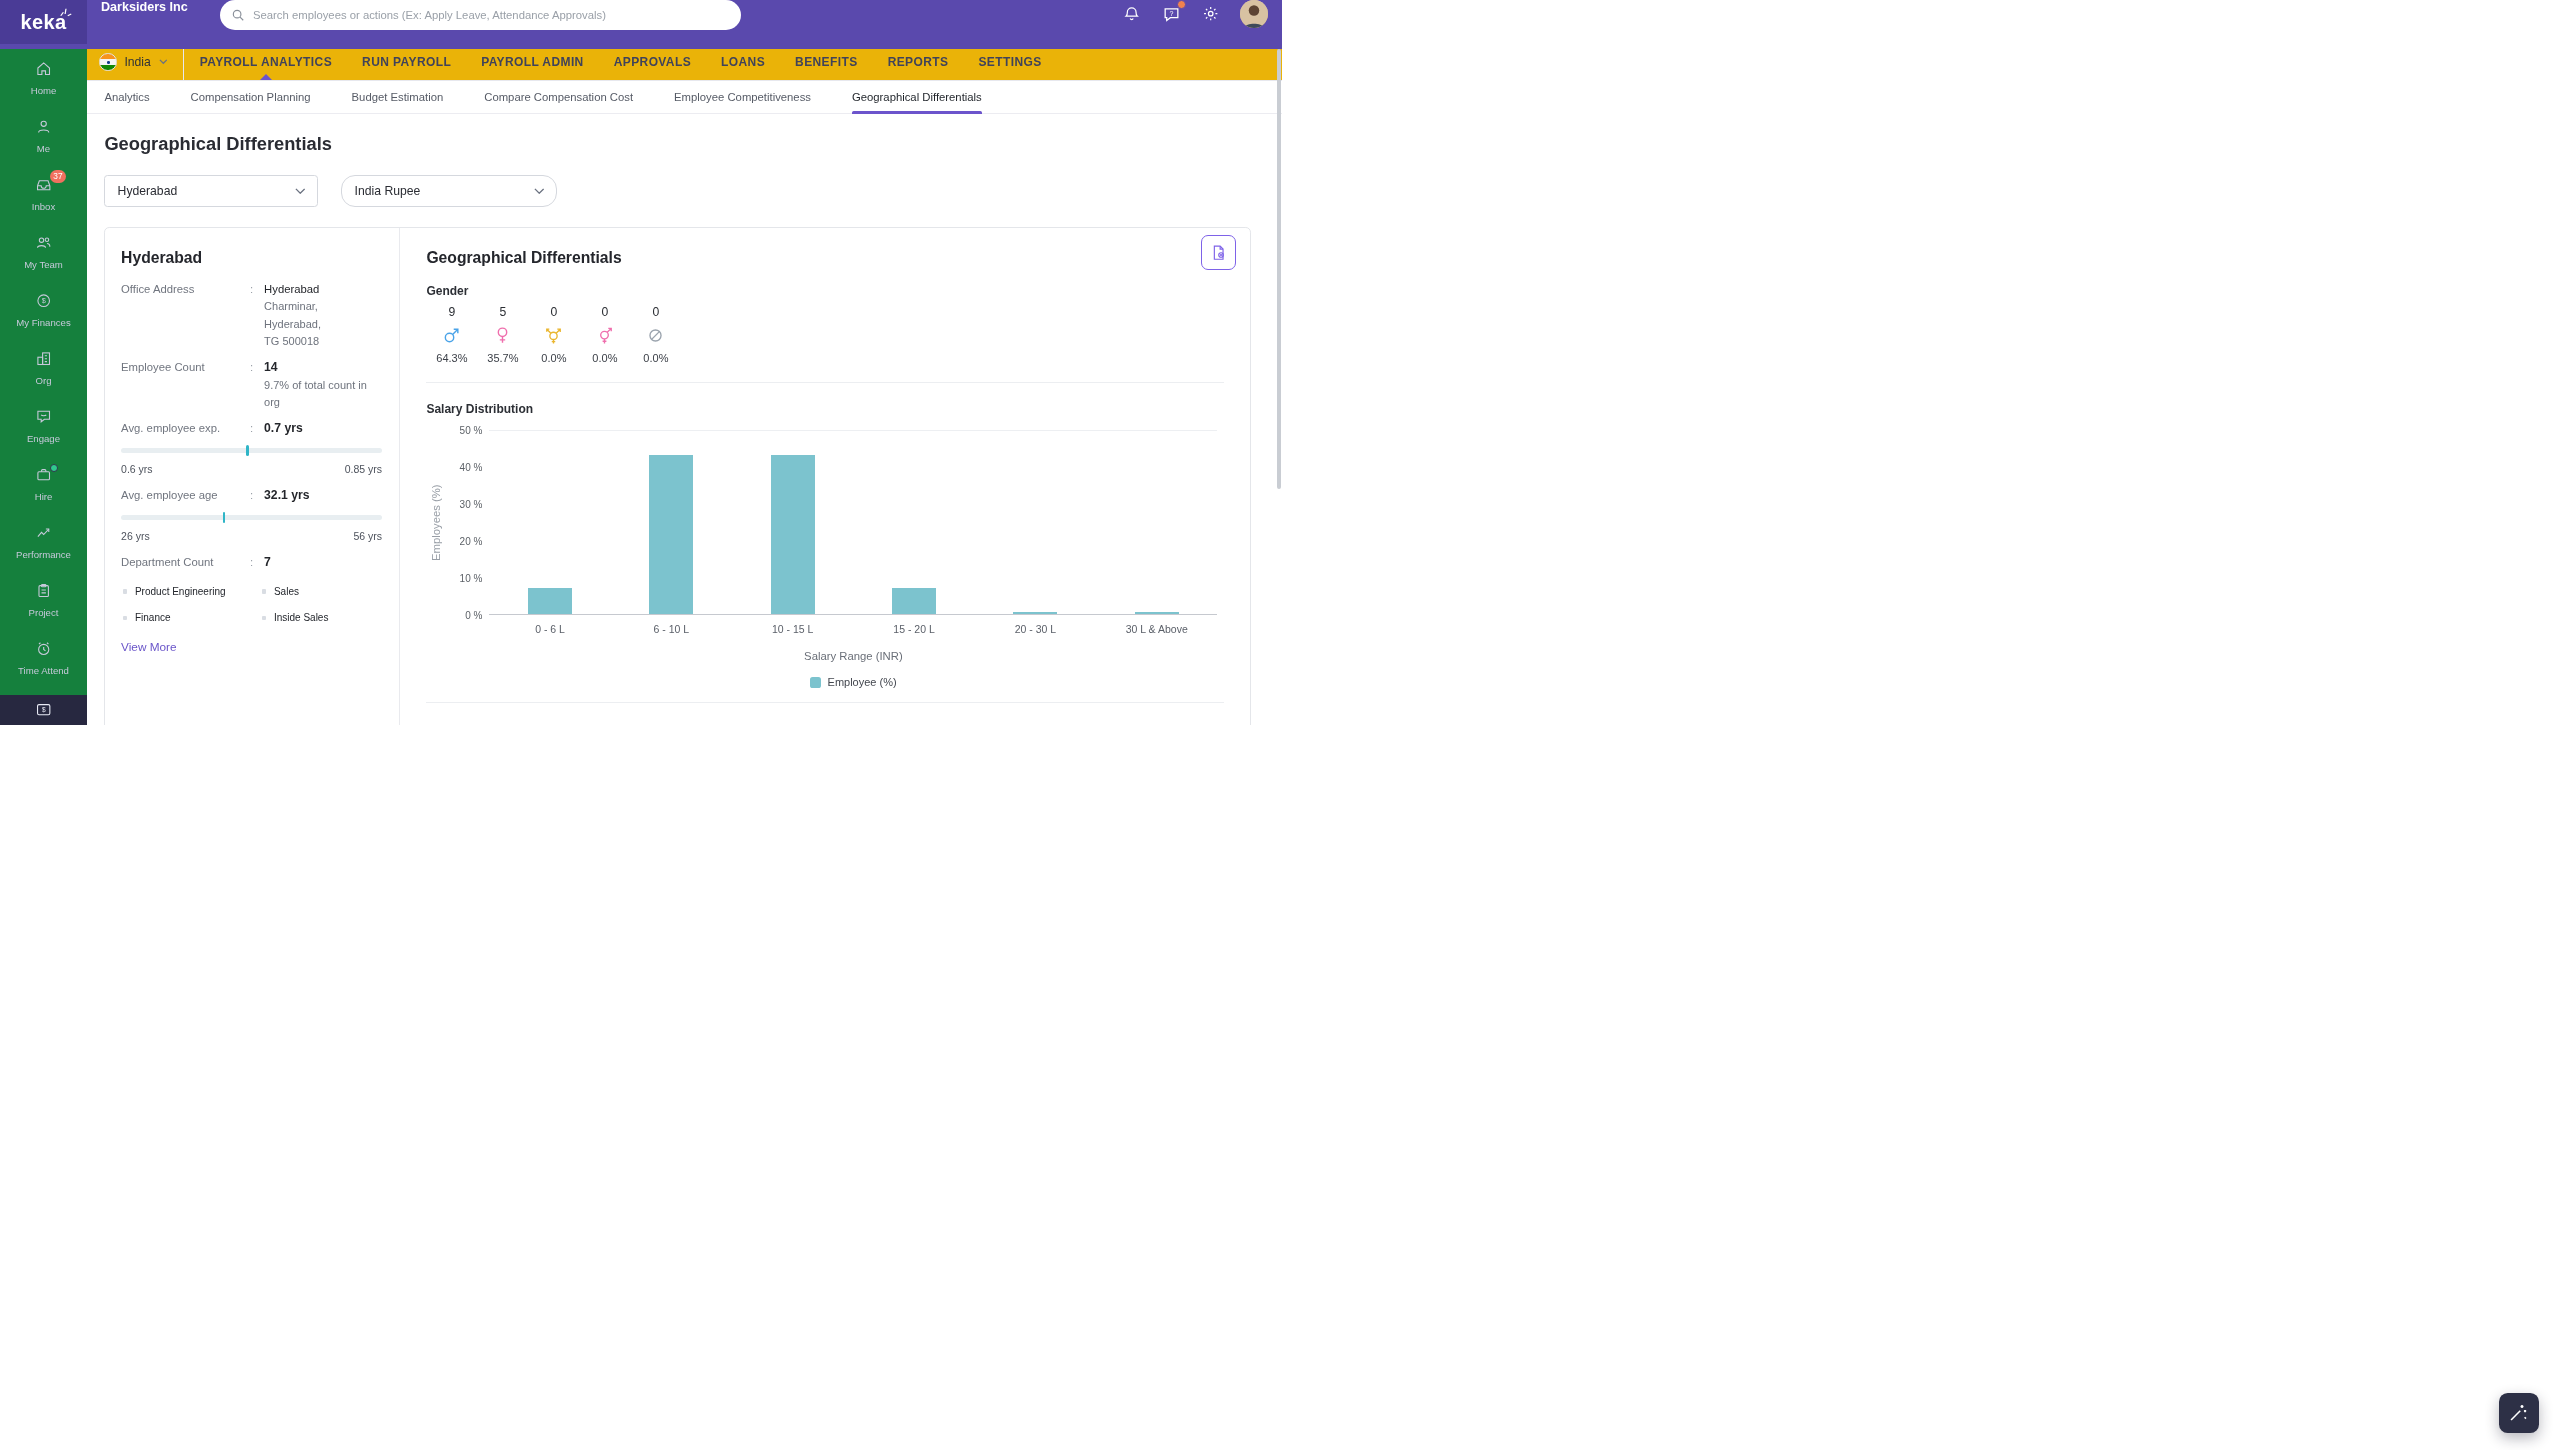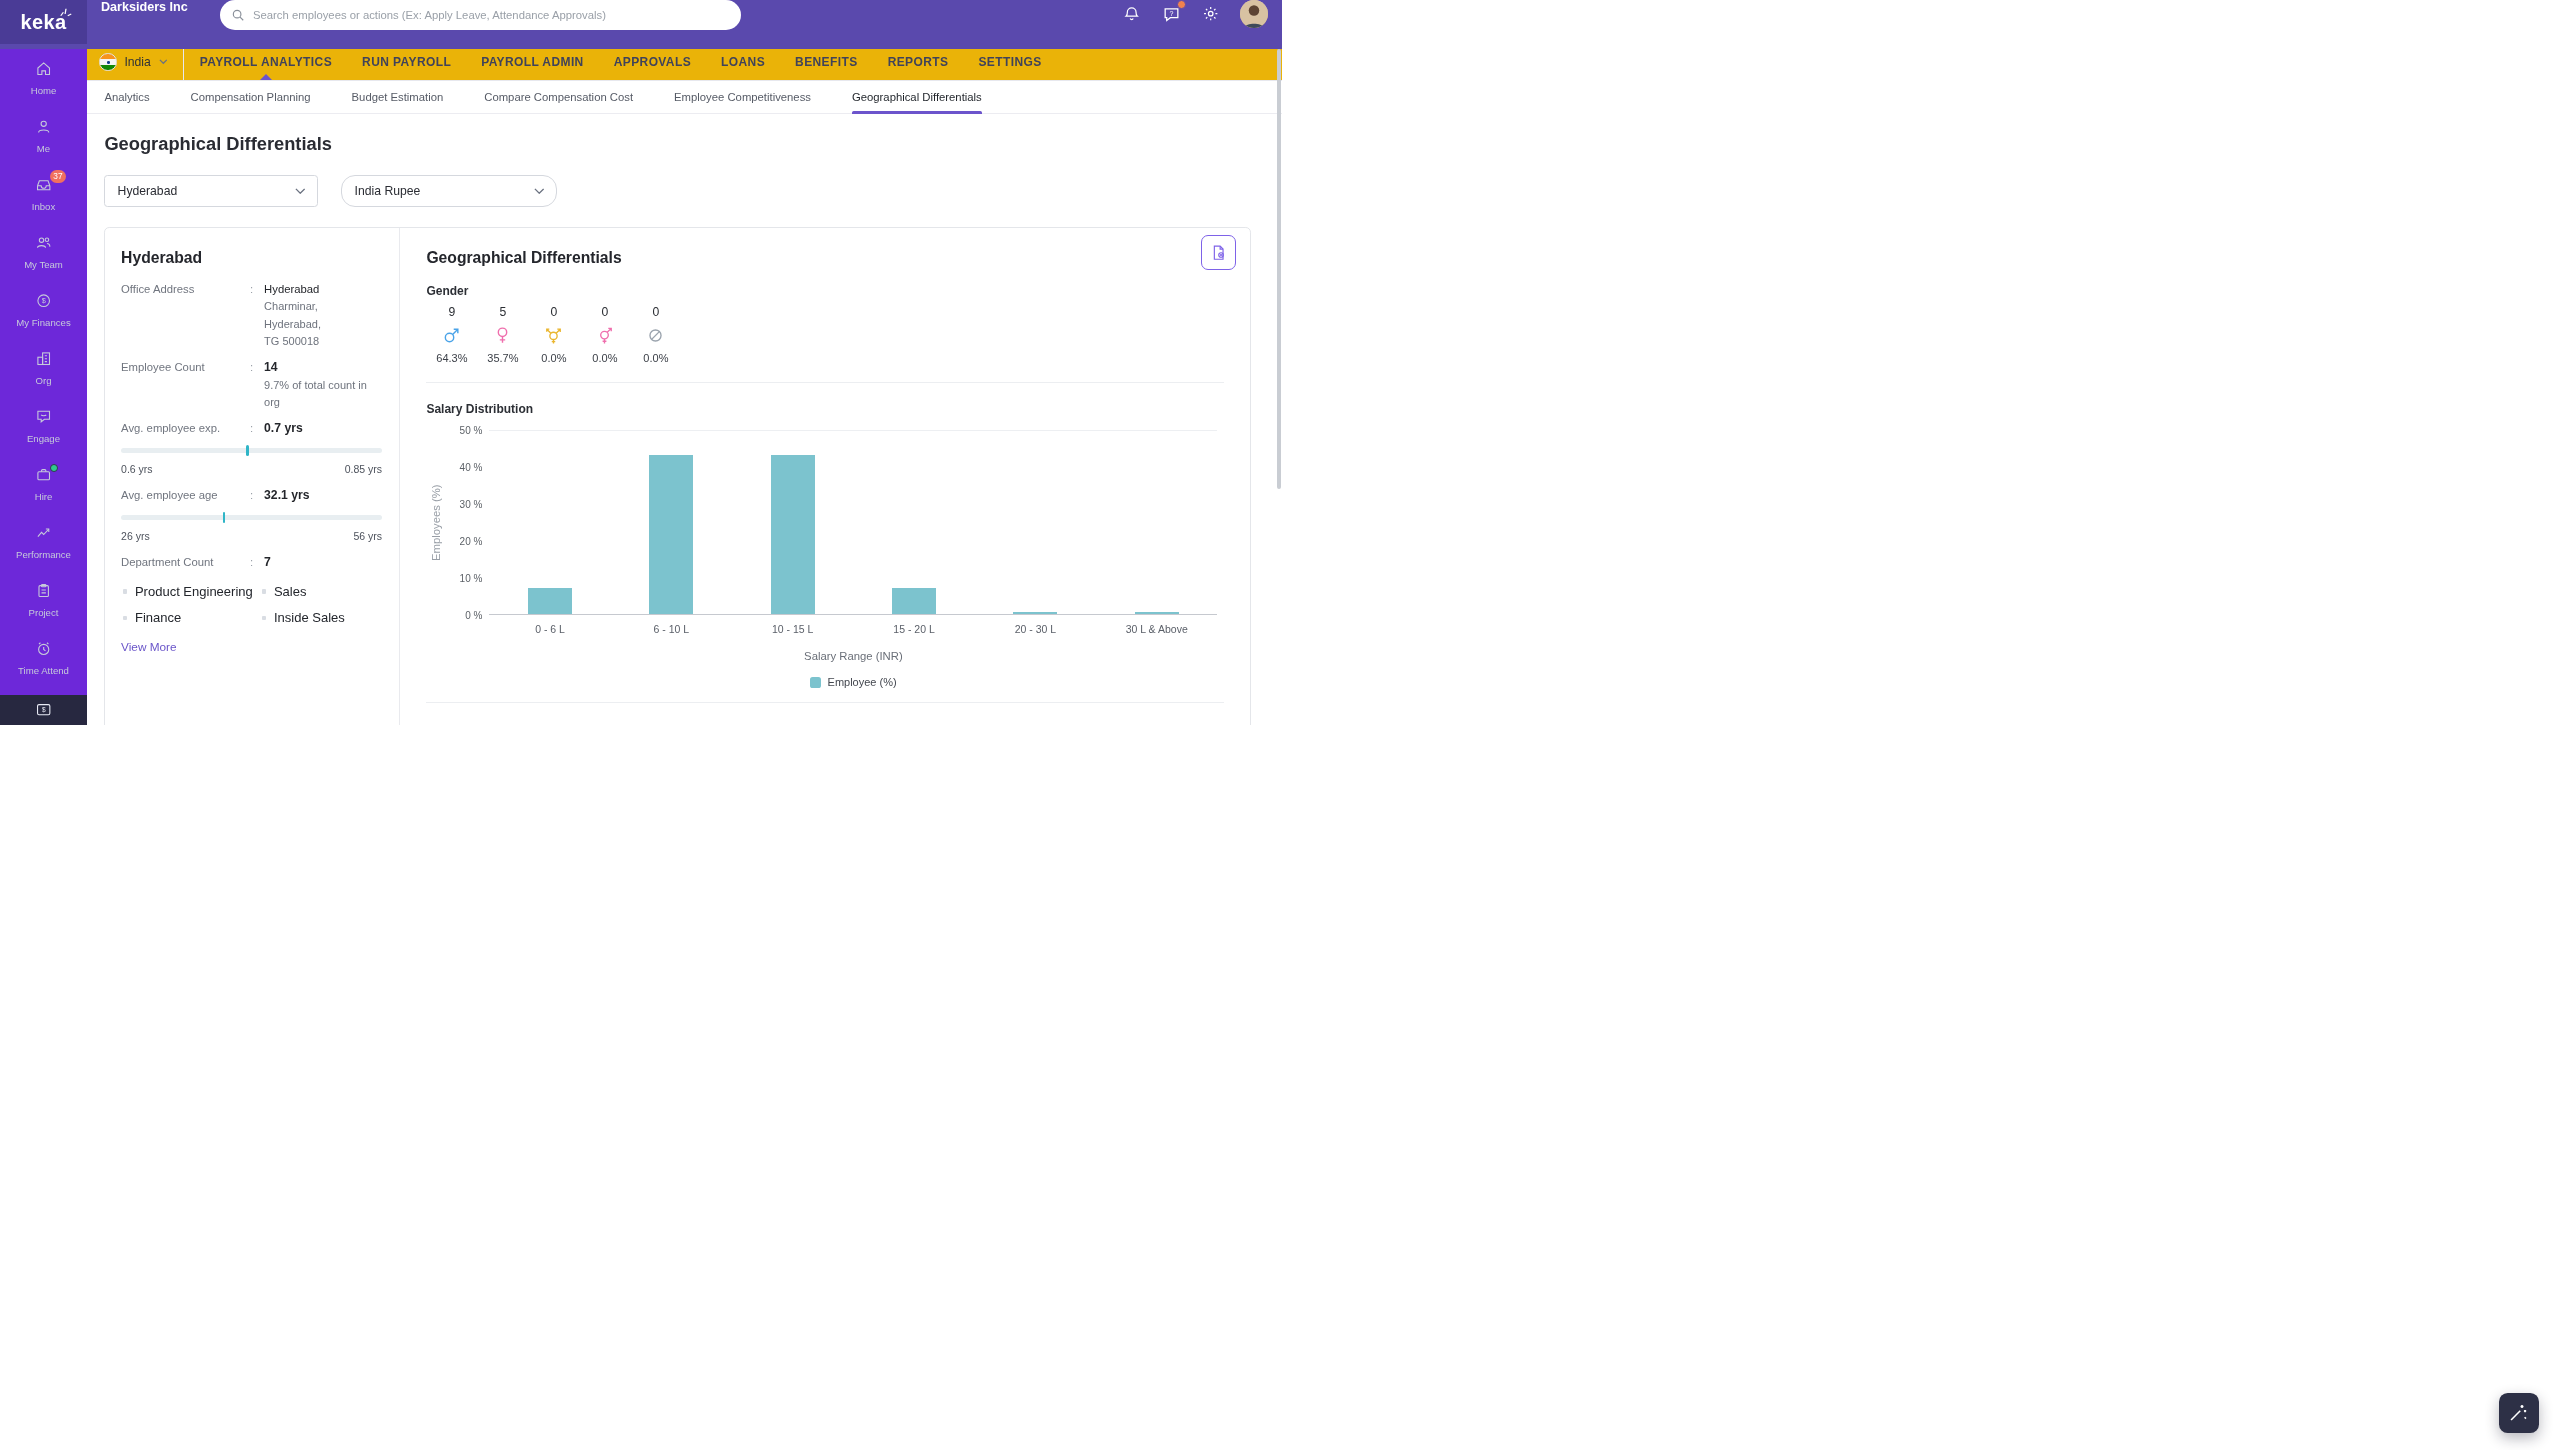--- a/index.html
+++ b/index.html
@@ -19,21 +19,21 @@
   .searchwrap { position:relative; margin-left:32px; }
   .searchwrap input { width:521px; height:30px; border:none; border-radius:15px; padding:0 12.2px 0 33px; font-size:11.3px; color:#333; outline:none; font-family:"Liberation Sans", sans-serif; }
   .searchwrap input::placeholder { color:#9aa0a8; }
   .search-ic { position:absolute; left:11.3px; top:7.8px; }
   .topicons { margin-left:auto; margin-right:14px; display:flex; align-items:center; gap:21px; }
   .topic { position:relative; cursor:pointer; }
   .tbadge { position:absolute; top:-4.4px; right:-5.2px; width:8.7px; height:8.7px; border-radius:50%; background:#f0824d; border:1.3px solid #5a49ad; }
   .avatar { width:28px; height:28px; border-radius:50%; overflow:hidden; background:linear-gradient(180deg,#e3cdb0,#b98d63); cursor:pointer; }
 
   
-  .sidebar { position:absolute; top:44px; left:0; bottom:0; width:87px; background:#6d28d9; display:flex; flex-direction:column; padding-top:5.2px; overflow:hidden; z-index:10; }
+  .sidebar { position:absolute; top:44px; left:0; bottom:0; width:87px; background:#15803d; display:flex; flex-direction:column; padding-top:5.2px; overflow:hidden; z-index:10; }
   .sitem { height:58px; display:flex; flex-direction:column; align-items:center; justify-content:center; gap:6.1px; color:#c6c9da; font-size:9.6px; cursor:pointer; }
   .sicon { position:relative; height:18.3px; }
   .badge { position:absolute; top:-6.1px; right:-14px; background:#f1705f; color:#fff; font-size:8.3px; line-height:13px; min-width:16.6px; text-align:center; border-radius:7px; padding:0 3.5px; }
   .gdot { position:absolute; top:-2.6px; right:-6.1px; width:7.8px; height:7.8px; border-radius:50%; background:#2fc98e; border:1.3px solid #32334c; }
   .sitem.partial { margin-top:auto; height:30px; background:#272840; justify-content:flex-start; padding-top:6.1px; }
 
   
   .main { margin-left:87px; padding-top:44px; }
   .nav2 { height:37px; background:#eab308; border-bottom:0.9px solid #e7e8ee; display:flex; align-items:center; }
   .country { display:flex; align-items:center; gap:7.8px; height:100%; padding:0 15.7px 0 12.2px; border-right:0.9px solid #e7e8ee; cursor:pointer; }
@@ -63,21 +63,21 @@
   .row .lbl { color:#70757f; }
   .row .colon { color:#9aa0a8; }
   .row .colon::before { content:":"; }
   .row .val { color:#24262b; }
   .row .val.strong { font-weight:bold; font-size:12.2px; }
   .subval { margin-left:143px; font-size:11px; color:#6e737d; line-height:17.4px; }
   .slider { position:relative; height:4.4px; background:#e8eef1; border-radius:2.6px; margin-top:10.5px; }
   .marker { position:absolute; top:-3.5px; width:2.6px; height:11.3px; background:#2fb5c7; border-radius:1.7px; }
   .range-labels { display:flex; justify-content:space-between; font-size:10.5px; color:#4d525c; margin-top:10.5px; }
   .depts { display:grid; grid-template-columns:139px 1fr; row-gap:10.5px; margin-top:12.2px; padding-left:1.7px; }
-  .dept { display:flex; align-items:center; gap:7.8px; font-size:13px; color:#23262c; line-height:15.7px; }
+  .dept { display:flex; align-items:center; gap:7.8px; font-size:10px; color:#23262c; line-height:15.7px; }
   .bullet { width:4.4px; height:4.4px; background:#d9dde3; border-radius:0.9px; flex:none; }
   .view-more { display:inline-block; margin-top:14px; font-size:11.8px; color:#6a55c9; cursor:pointer; text-decoration:none;text-align:center; }
 
   .right-panel { flex:1; padding:21px 26px 0 26px; position:relative; }
   .export-btn { position:absolute; top:7px; right:14px; width:35px; height:35px; border:1.7px solid #7e62e8; border-radius:7px; background:#fff; display:flex; align-items:center; justify-content:center; cursor:pointer; }
   .sec-h { font-size:12px; font-weight:bold; color:#2c2f35; }
   .gender-sec { margin-top:17.4px; }
   .genders { display:flex; margin-top:7px; }
   .gcol { width:51px; text-align:center; }
   .gcount { font-size:12.2px; color:#2a2d33; }

